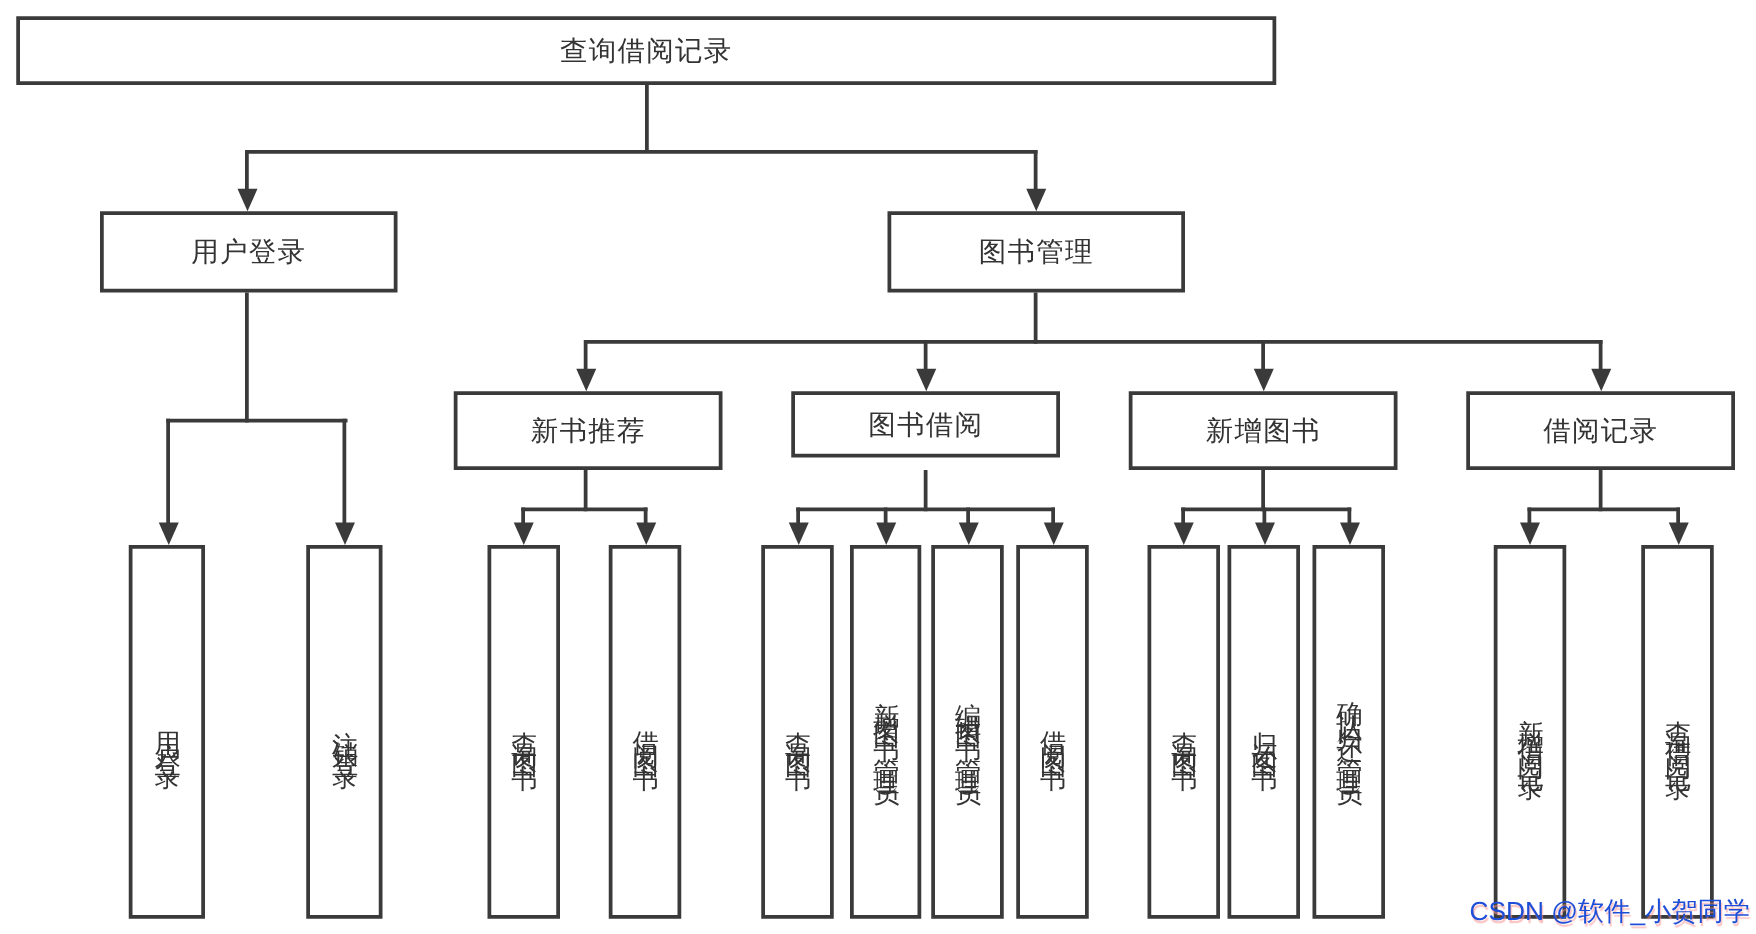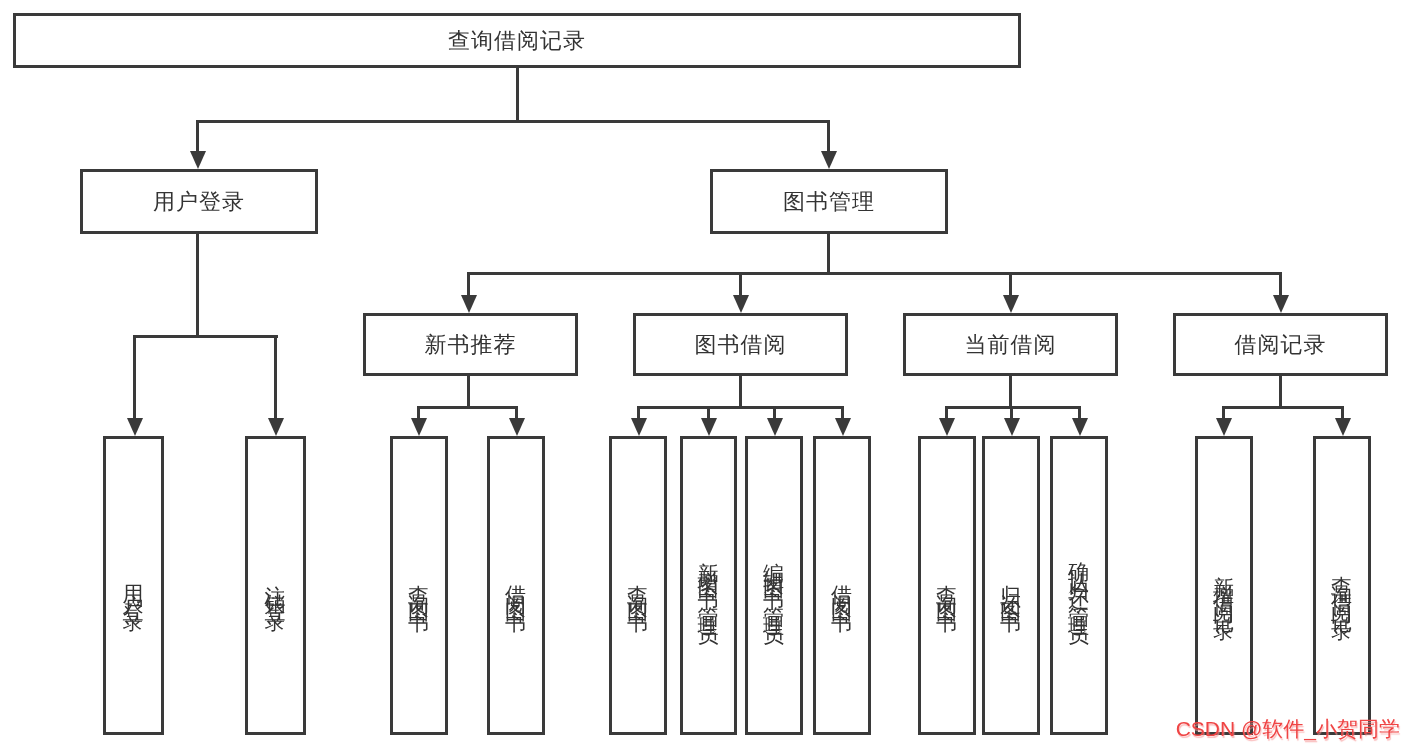--- a/index.html
+++ b/index.html
@@ -49,21 +49,21 @@
     width: 0; height: 0;
     border-left: 8px solid transparent;
     border-right: 8px solid transparent;
     border-top: 18px solid #3a3a3a;
   }
   .watermark {
     position: absolute;
     right: 5px;
     bottom: 4px;
     font-size: 21px;
-    color: #ef4444;
+    color: #1d4ed8;
     text-shadow: 1px 2px 1px rgba(248, 150, 150, 0.65);
     z-index: 10;
     white-space: nowrap;
   }
 </style>
 </head>
 <body>
 
 <div id="stage">
 
@@ -74,25 +74,25 @@
   <div class="node node-h" style="left:80px; top:169px; width:238px; height:65px;">
     <span>用户登录</span>
   </div>
   <div class="node node-h" style="left:363px; top:313px; width:215px; height:63px;">
     <span>新书推荐</span>
   </div>
 
   <div class="node node-h" style="left:710px; top:169px; width:238px; height:65px;">
     <span>图书管理</span>
   </div>
-  <div class="node node-h" style="left:633px; top:313px; width:215px; height:63px;">
+  <div class="node node-h" style="left:633px; top:313px; width:215px; height:53px;">
     <span>图书借阅</span>
   </div>
   <div class="node node-h" style="left:903px; top:313px; width:215px; height:63px;">
-    <span>当前借阅</span>
+    <span>新增图书</span>
   </div>
   <div class="node node-h" style="left:1173px; top:313px; width:215px; height:63px;">
     <span>借阅记录</span>
   </div>
 
   <div class="leaf" style="left:103px; width:61px;">
     <span>用户登录</span>
   </div>
   <div class="leaf" style="left:245px; width:61px;">
     <span>注销登录</span>

